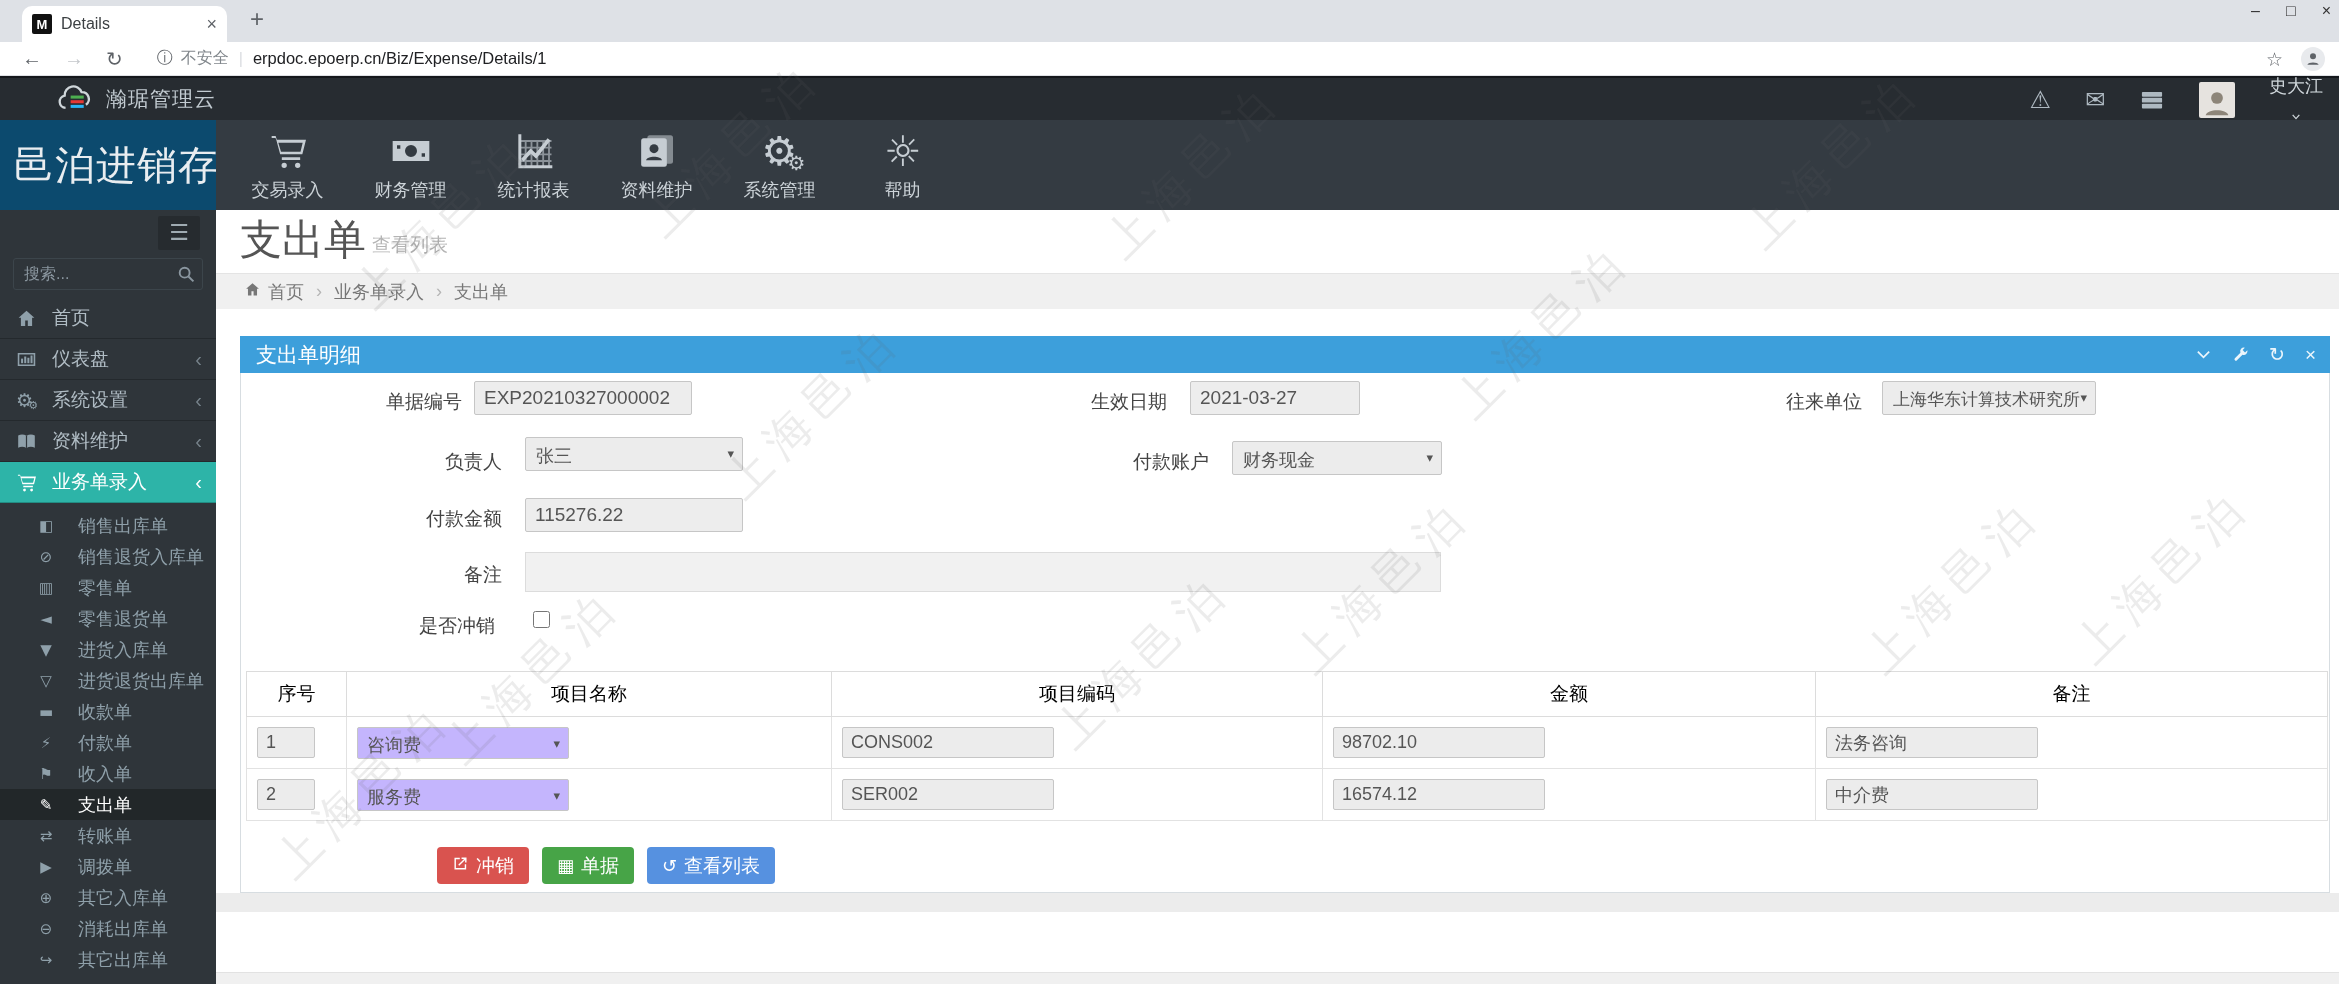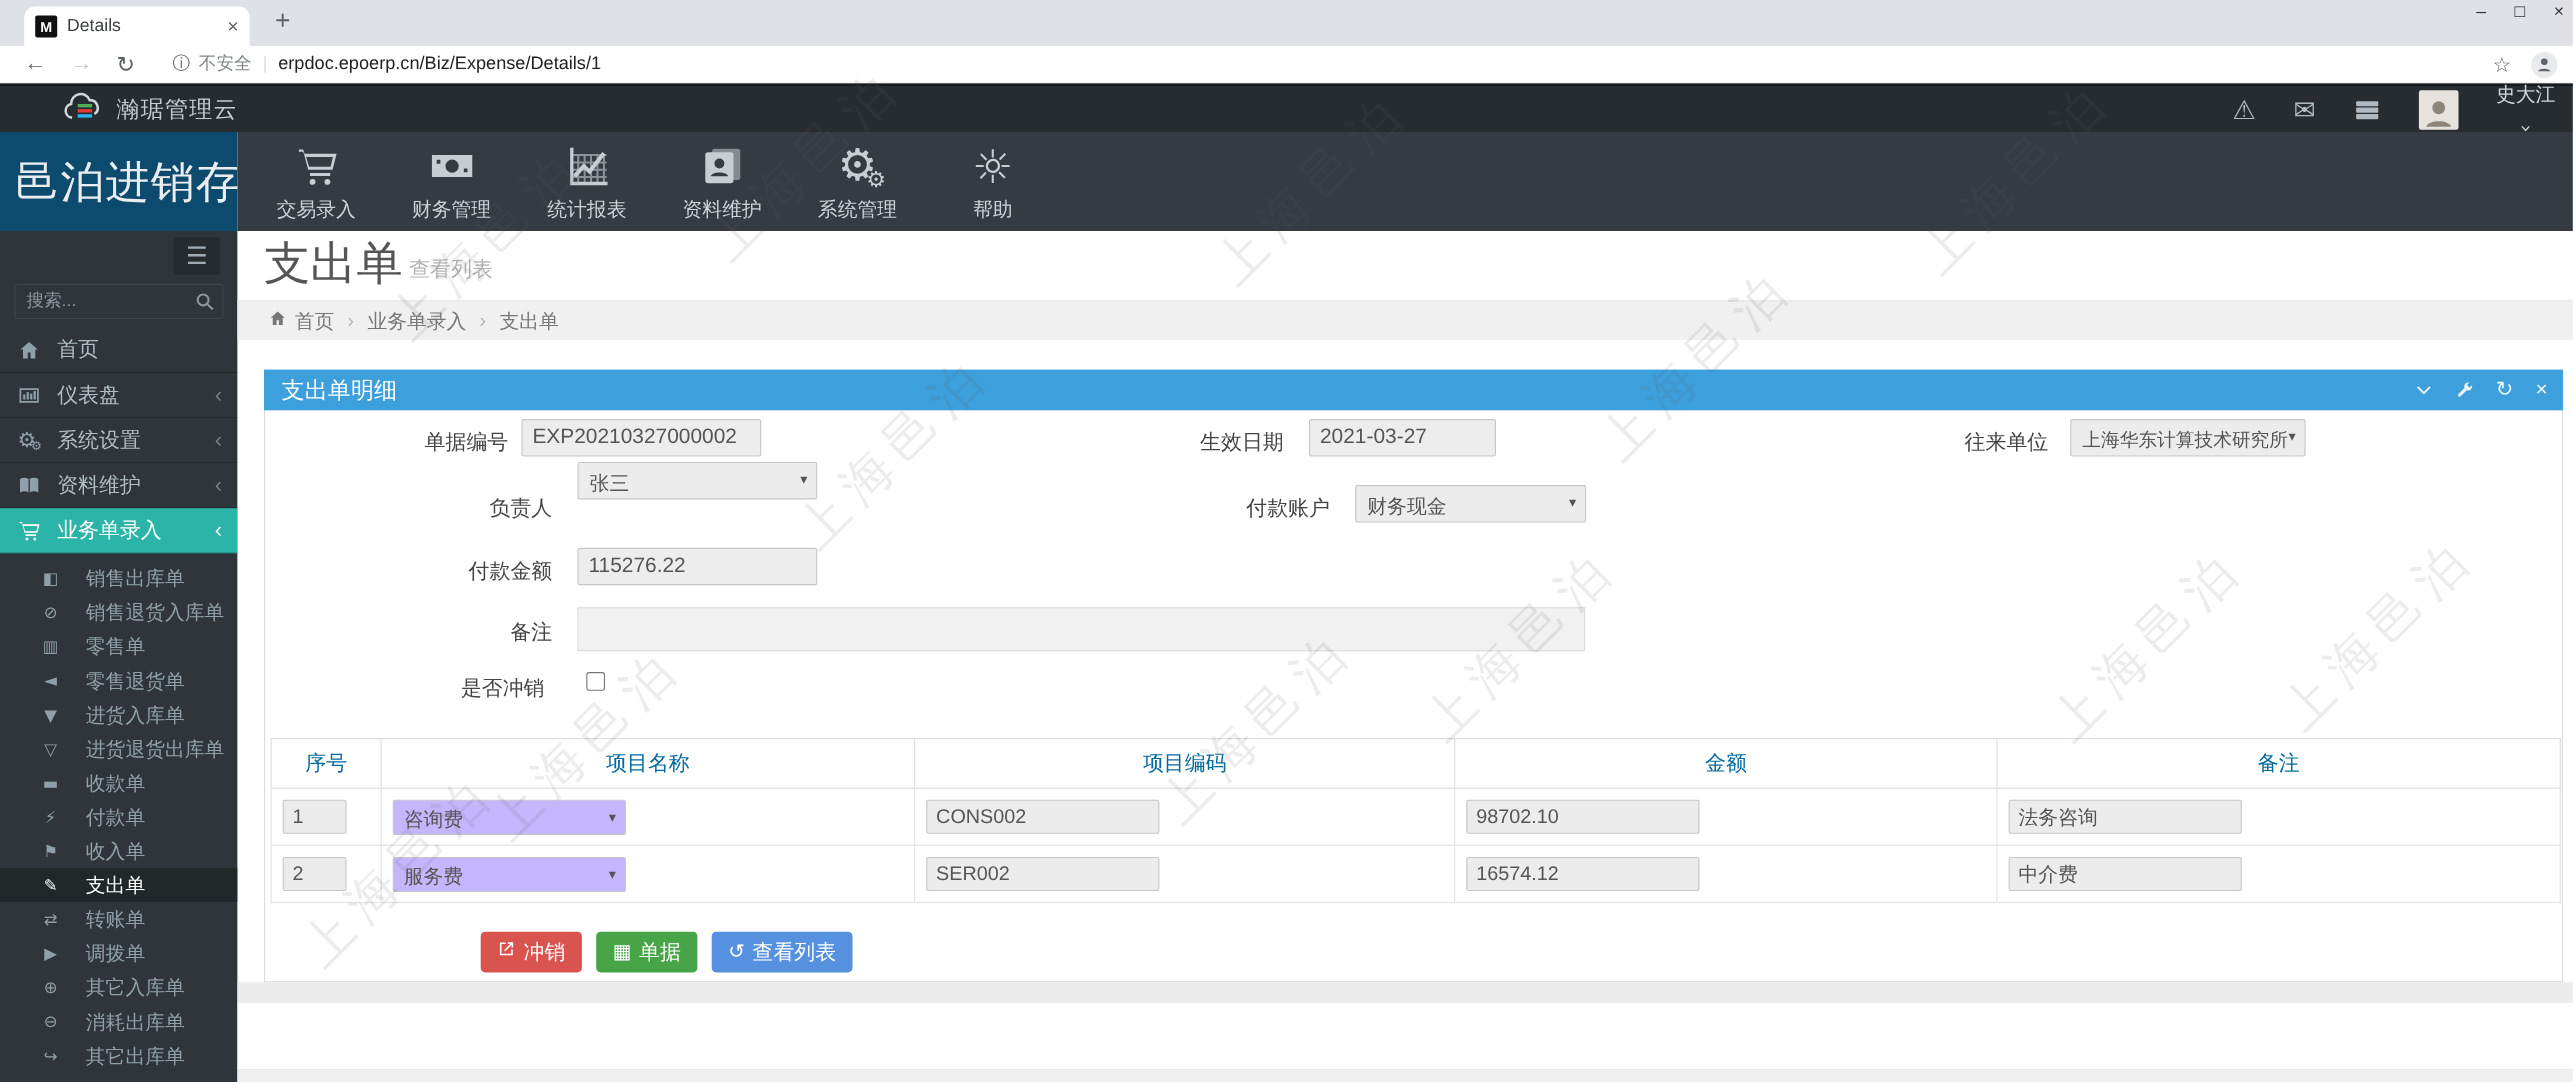--- a/index.html
+++ b/index.html
@@ -93,21 +93,21 @@
   .field-input { position:absolute; height:34px; background:#ededed; border:1px solid #c6c6c6; border-radius:2px; color:#555; font-size:19px; padding:0 9px; font-family:inherit; }
   .select { position:absolute; height:34px; background:#ececec; border:1px solid #c6c6c6; border-radius:2px; cursor:pointer; }
   .select-text { position:absolute; left:10px; top:6px; font-size:18px; color:#555; white-space:nowrap; }
   .caret { position:absolute; right:8px; top:8px; color:#555; font-size:13px; font-weight:normal; font-family:"DejaVu Sans",sans-serif; }
   .note-area { position:absolute; background:#f1f1f1; border:1px solid #dcdcdc; resize:none; font-family:inherit; font-size:19px; padding:6px 9px; }
   .reversal-checkbox { position:absolute; width:17px; height:17px; }
 
   
   .items-table-wrap { position:absolute; left:246px; top:671px; width:2081px; }
   table.items { width:100%; border-collapse:collapse; table-layout:fixed; }
-  table.items th { height:45px; border:1px solid #dcdcdc; font-weight:400; font-size:19px; color:#0369a1; text-align:center; background:#fff; }
+  table.items th { height:45px; border:1px solid #dcdcdc; font-weight:400; font-size:19px; color:#000000; text-align:center; background:#fff; }
   table.items td { height:52px; border:1px solid #e2e2e2; padding-left:10px; }
   .cell-input { height:31px; width:212px; background:#ececec; border:1px solid #c6c6c6; border-radius:2px; color:#555; font-size:18px; padding:0 8px; font-family:inherit; }
   .cell-input.seq { width:58px; }
   .cell-select { position:relative; width:212px; height:32px; background:#c4b5fd; border:1px solid #c6c6c6; border-radius:2px; cursor:pointer; }
   .cell-select span { position:absolute; left:9px; top:5px; font-size:18px; color:#555; }
 
   
   .footer-buttons { position:absolute; left:437px; top:847px; display:flex; gap:13px; }
   .foot-btn { display:flex; align-items:center; gap:7px; border:none; color:#fff; font-size:19px; padding:0 15px; height:37px; border-radius:4px; cursor:pointer; font-family:inherit; }
   .foot-btn svg { width:17px; height:17px; }
@@ -428,21 +428,21 @@
 <div class="field-label" style="left:1055px;top:389px;width:112px">生效日期</div>
 <input class="field-input" style="left: 1190px; top: 381px; width: 170px;" readonly="" value="2021-03-27">
 
 <div class="field-label" style="left:1762px;top:389px;width:100px">往来单位</div>
 <div class="select" style="left:1882px;top:381px;width:214px">
   <span class="select-text" style="font-size:17px">上海华东计算技术研究所</span>
   <b class="caret">▾</b>
 </div>
 
 <div class="field-label" style="left:390px;top:449px;width:112px">负责人</div>
-<div class="select" style="left:525px;top:420px;width:218px">
+<div class="select" style="left:525px;top:437px;width:218px">
   <span class="select-text">张三</span>
   <b class="caret">▾</b>
 </div>
 
 <div class="field-label" style="left:1097px;top:449px;width:112px">付款账户</div>
 <div class="select" style="left:1232px;top:441px;width:210px">
   <span class="select-text">财务现金</span>
   <b class="caret">▾</b>
 </div>
 

